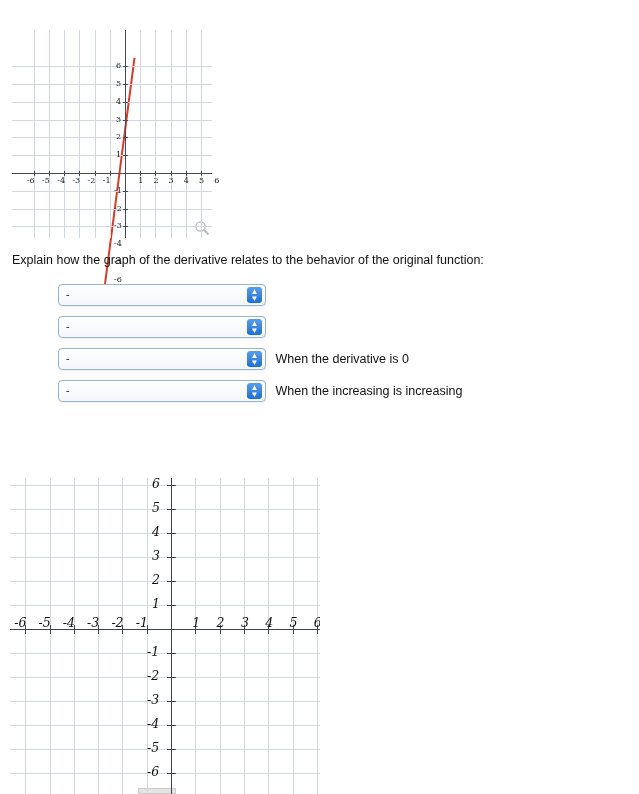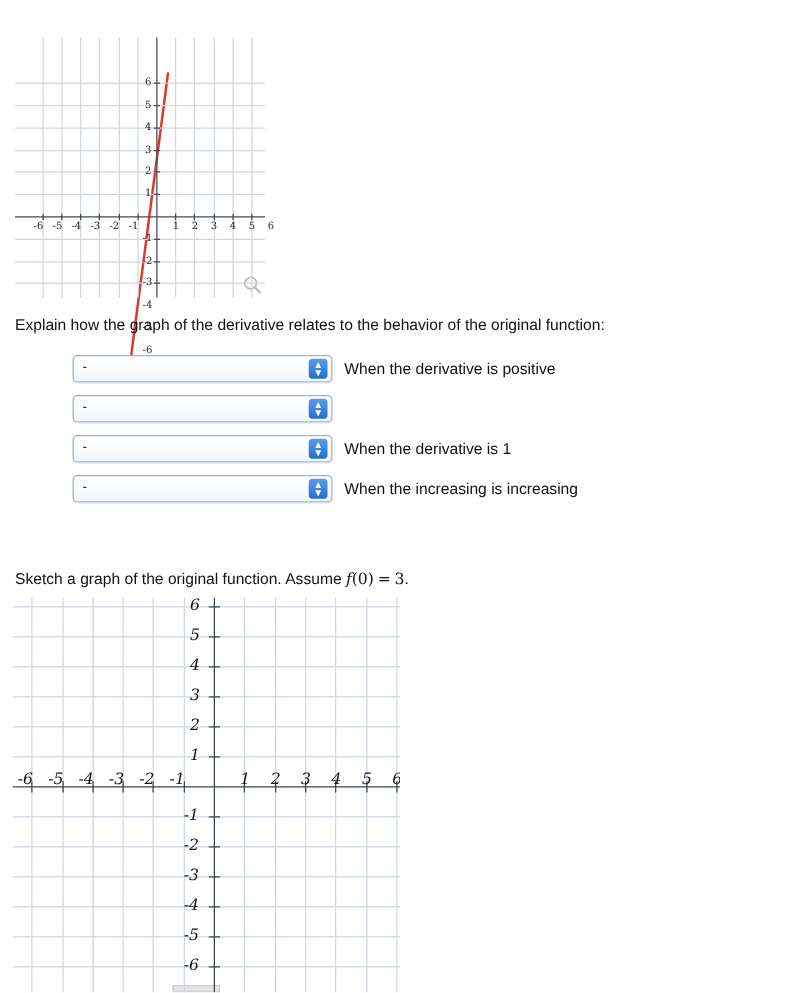--- a/index.html
+++ b/index.html
@@ -246,49 +246,45 @@
       <div class="lbl" style="left: 102px; top: 244.8px;">-6</div>
     </div>
 
   <div class="prompt-text" id="explain-text">Explain how the graph of the derivative relates to the behavior of the original function:</div>
 
   <div class="dd-row" style="top:284px;">
     <span class="dd">
       <span class="dd-value">-</span>
       <span class="dd-arrows">▲<br>▼</span>
     </span>
-    <span class="dd-label">When the derivative is positive</span>
   </div>
 
   <div class="dd-row" style="top:316px;">
     <span class="dd">
       <span class="dd-value">-</span>
       <span class="dd-arrows">▲<br>▼</span>
     </span>
   </div>
 
   <div class="dd-row" style="top:348px;">
     <span class="dd">
       <span class="dd-value">-</span>
       <span class="dd-arrows">▲<br>▼</span>
     </span>
-    <span class="dd-label">When the derivative is 1</span>
+    <span class="dd-label">When the derivative is 0</span>
   </div>
 
   <div class="dd-row" style="top:380px;">
     <span class="dd">
       <span class="dd-value">-</span>
       <span class="dd-arrows">▲<br>▼</span>
     </span>
     <span class="dd-label">When the increasing is increasing</span>
   </div>
 
-  <div class="prompt-text" id="sketch-text">
-    <span>Sketch a graph of the original function. Assume </span><span class="mathvar">f</span><span class="mathnum">(</span><span class="mathnum">0</span><span class="mathnum">)</span><span class="mathnum" style="margin:0 3px;">=</span><span class="mathnum">3</span><span>.</span>
-  </div>
 
   <div id="graph2">
     <div class="btn-strip"></div>
   <div class="gridline" style="left: 15.2px; top: 0px; width: 1px; height: 316px;"></div>
       <div class="gridline" style="left: 39.5px; top: 0px; width: 1px; height: 316px;"></div>
       <div class="gridline" style="left: 63.8px; top: 0px; width: 1px; height: 316px;"></div>
       <div class="gridline" style="left: 88.1px; top: 0px; width: 1px; height: 316px;"></div>
       <div class="gridline" style="left: 112.4px; top: 0px; width: 1px; height: 316px;"></div>
       <div class="gridline" style="left: 136.7px; top: 0px; width: 1px; height: 316px;"></div>
       <div class="gridline" style="left: 185.3px; top: 0px; width: 1px; height: 316px;"></div>

